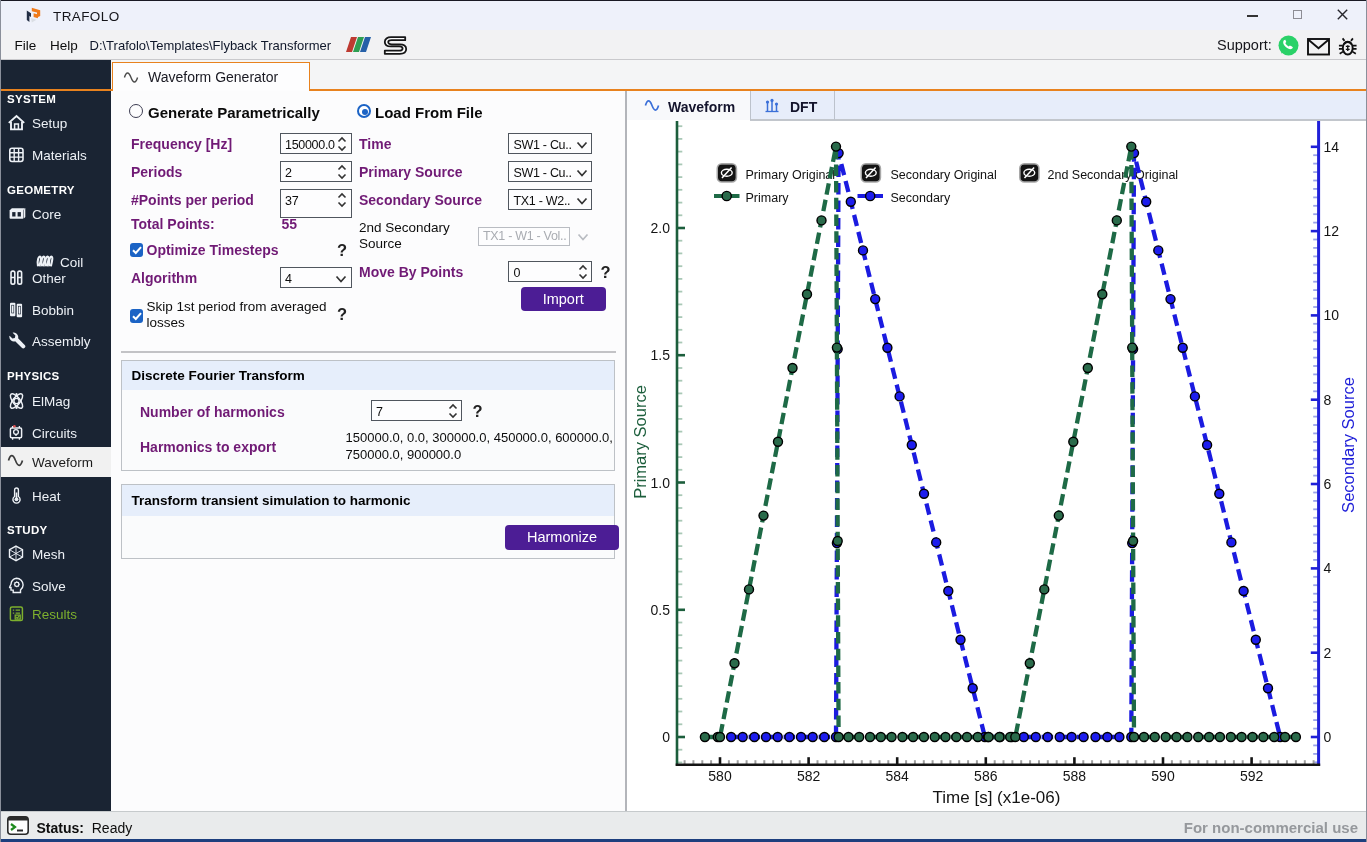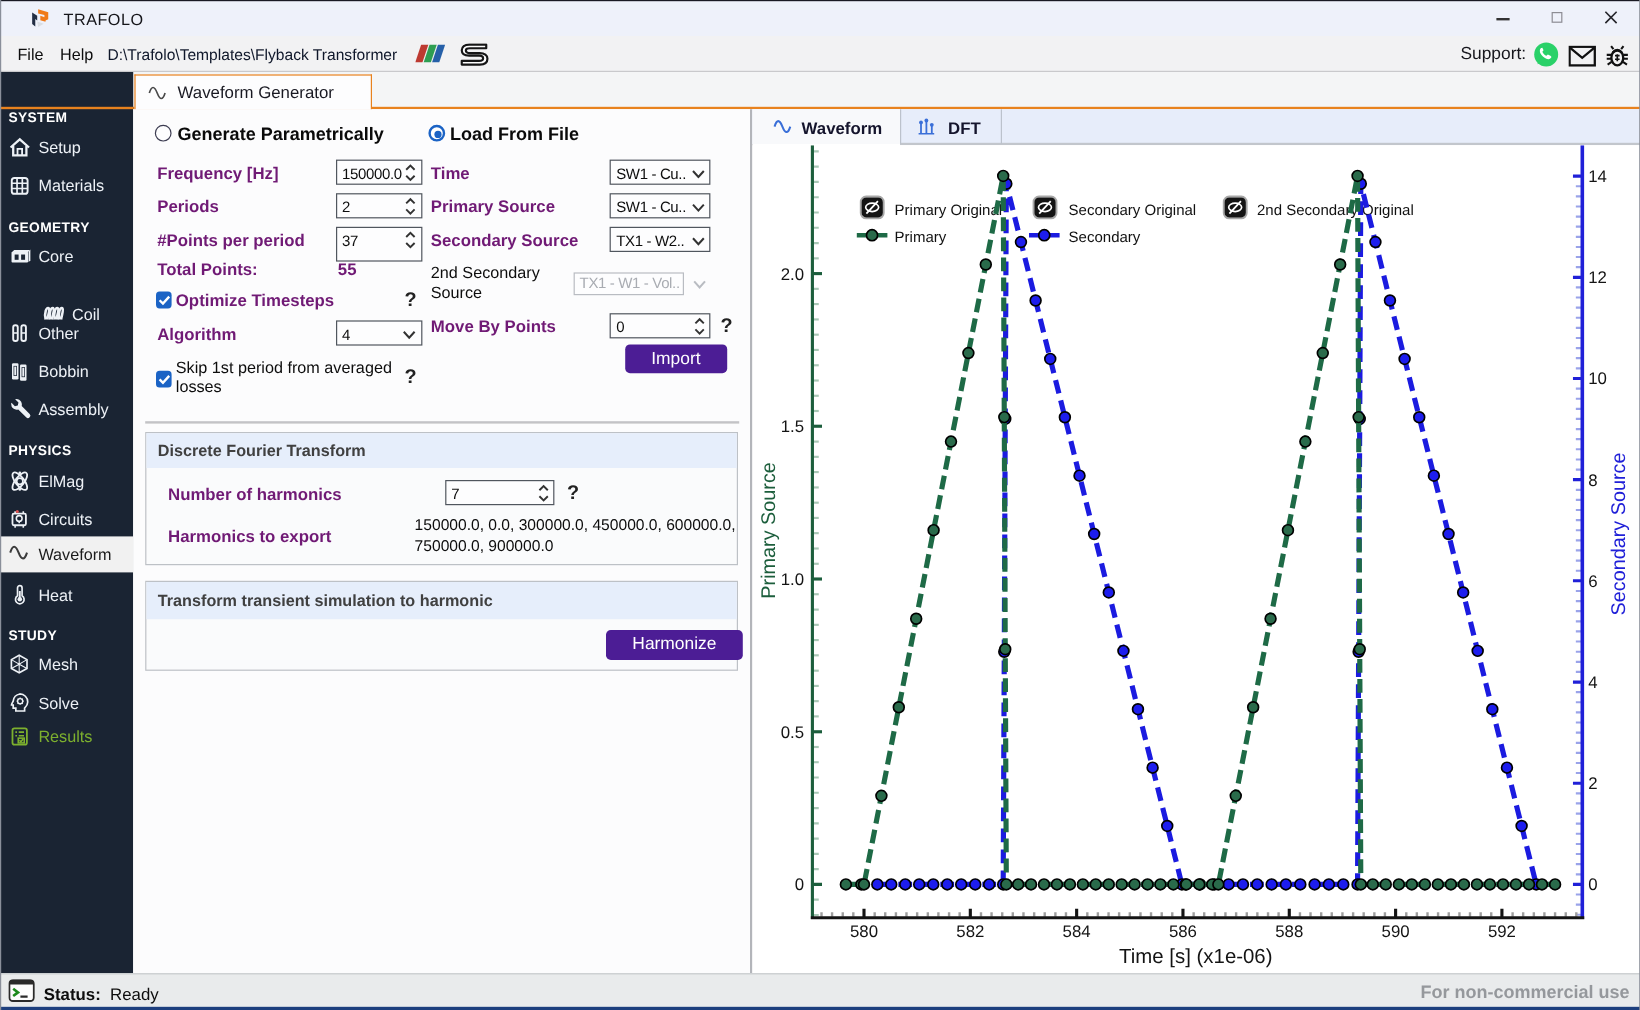--- a/index.html
+++ b/index.html
@@ -7,21 +7,21 @@
 .lbl{position:absolute;font-size:13.5px;color:#701a75;white-space:nowrap;font-weight:bold;}
 .spin,.dd{position:absolute;background:#fdfdfe;border:1.3px solid #50565e;font-size:12.5px;letter-spacing:-0.3px;color:#0d0d0d;}
 .spin span,.dd span{position:absolute;left:4.5px;top:3.5px;white-space:nowrap;}
 .q{position:absolute;font-weight:bold;font-size:16.5px;color:#222;}
 .cb{position:absolute;width:13.5px;height:13.5px;background:#1b63c5;border-radius:3px;}
 .btn{position:absolute;background:#4c1d95;border-radius:4px;color:#fff;font-size:14.5px;text-align:center;}
 .sideitem{position:absolute;left:0;width:111px;height:30px;color:#edf1f6;font-size:13.5px;}
 .sideitem .ic{position:absolute;left:7px;top:50%;transform:translateY(-50%);}
 .sideitem .tx{position:absolute;left:32px;top:50%;transform:translateY(-50%);}
 .sidehdr{position:absolute;left:7px;color:#fff;font-size:11.5px;font-weight:bold;letter-spacing:.3px;}
-.boxhdr{font-weight:bold;font-size:13.5px;color:#404040;}
+.boxhdr{font-weight:bold;font-size:13.5px;color:#000000;}
 </style></head>
 <body>
 
 <div class="a" style="left:0;top:0;width:1367px;height:30px;background:#eef1fa;border-top:1px solid #191923"></div>
 <svg class="a" style="left:25px;top:7px" width="17" height="16" viewBox="0 0 17 16">
     <path d="M6.8 0.8 L15.2 3.2 V9 L12 10.4 V5.6 L6.8 4.2 Z" fill="#f07a18"></path>
     <path d="M8.6 6.2 L12.9 7.5 V11.2 L8.6 9.9 Z" fill="#f07a18"></path>
     <path d="M1.8 3.4 L6 6.2 V10 L4.4 8.9 V15 L1.8 12.9 Z" fill="#222e44"></path>
     <path d="M6 11 L11.5 12.8 L6.8 15.6 Z" fill="#dadee4"></path>
   </svg>

